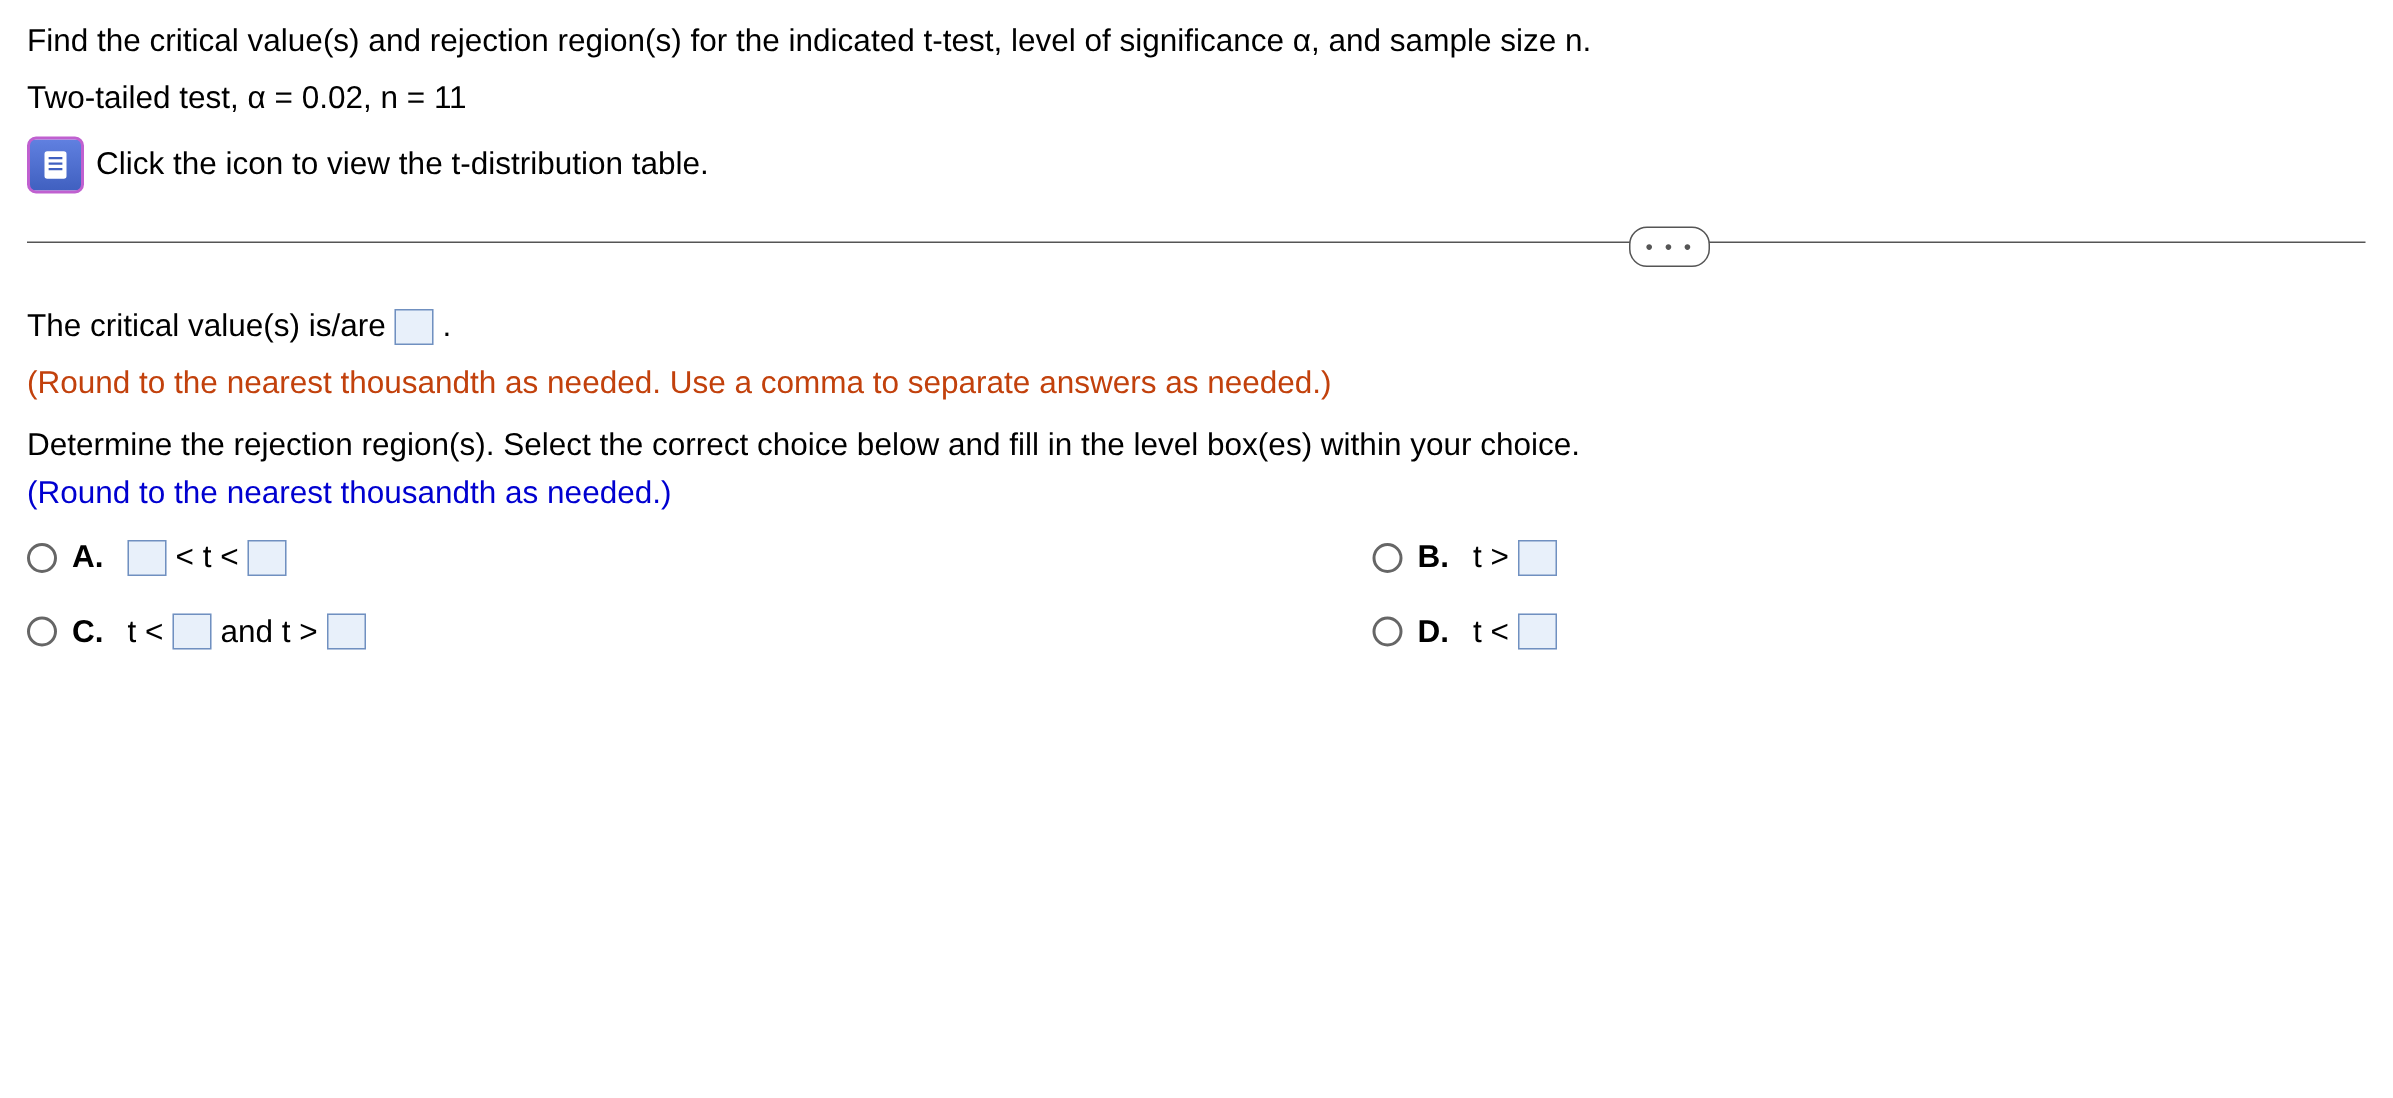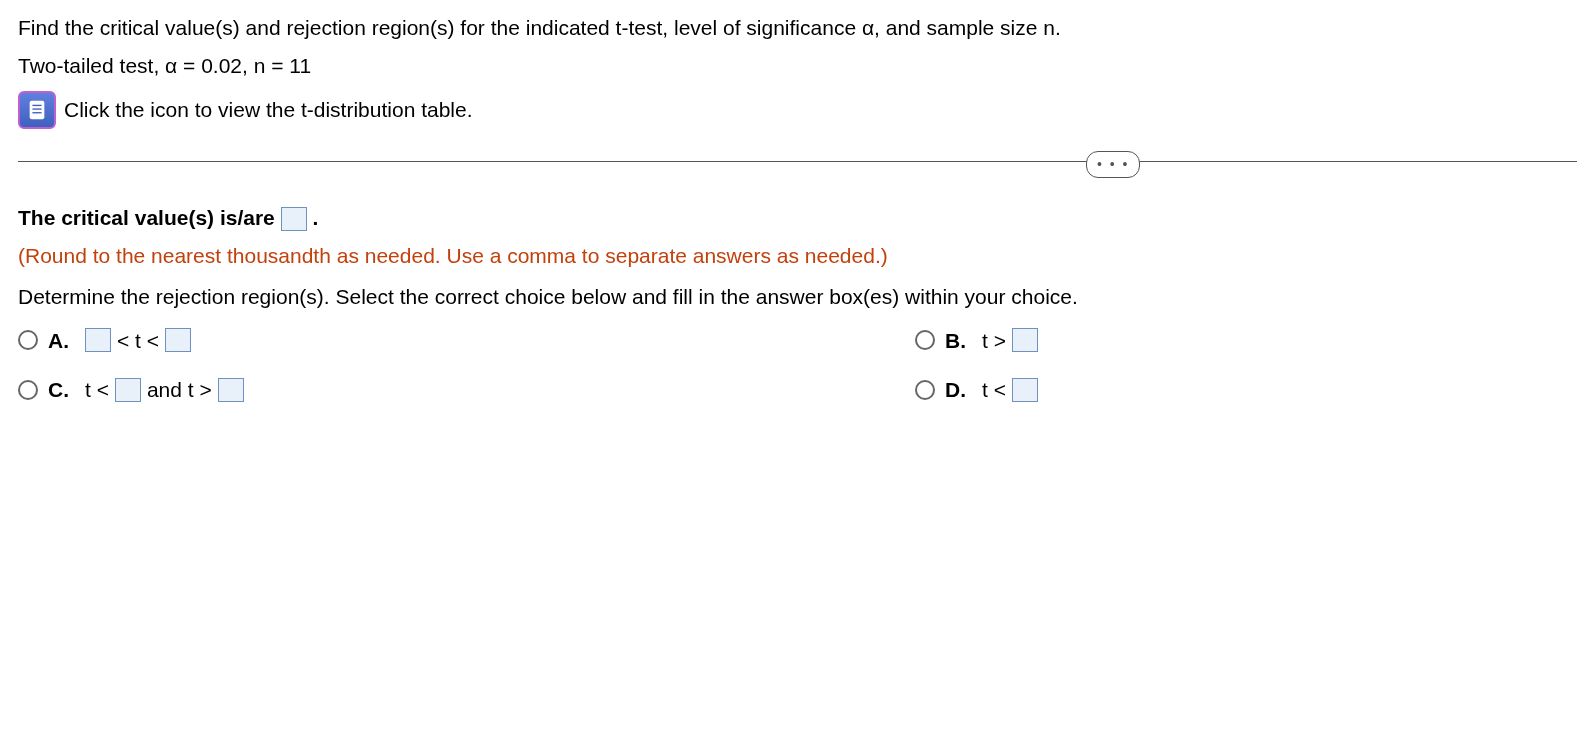--- a/index.html
+++ b/index.html
@@ -60,21 +60,20 @@
       font-size: 14px;
       color: #555;
       letter-spacing: 2px;
       cursor: pointer;
     }
     .blue-text {
       color: #0000d0;
     }
     .answer-line {
       margin-bottom: 6px;
-      font-weight: bold;
     }
     .small-input {
       width: 26px;
       height: 24px;
       border: 1px solid #7090c0;
       background: #e8f0fa;
       vertical-align: middle;
       display: inline-block;
     }
     .hint {
@@ -144,21 +143,22 @@
 </div>
 
 <div class="answer-line">
   <span>The critical value(s) is/are </span>
   <span class="small-input"></span>
   <span>.</span>
 </div>
 <div class="hint">(Round to the nearest thousandth as needed. Use a comma to separate answers as needed.)</div>
 
 <div class="question-block">
-  <div>Determine the rejection region(s). Select the correct choice below and fill in the answer box(es) within your choice.</div>
+  <div>Determine the rejection region(s). Select the correct choice below and fill in the level box(es) within your choice.</div>
+  <div class="blue-text">(Round to the nearest thousandth as needed.)</div>
 
   <div class="choices">
 
     <div class="choice">
       <div class="radio"></div>
       <span class="choice-label">A.</span>
       <div class="choice-content">
         <span class="small-input"></span>
         <span>&lt; t &lt;</span>
         <span class="small-input"></span>

